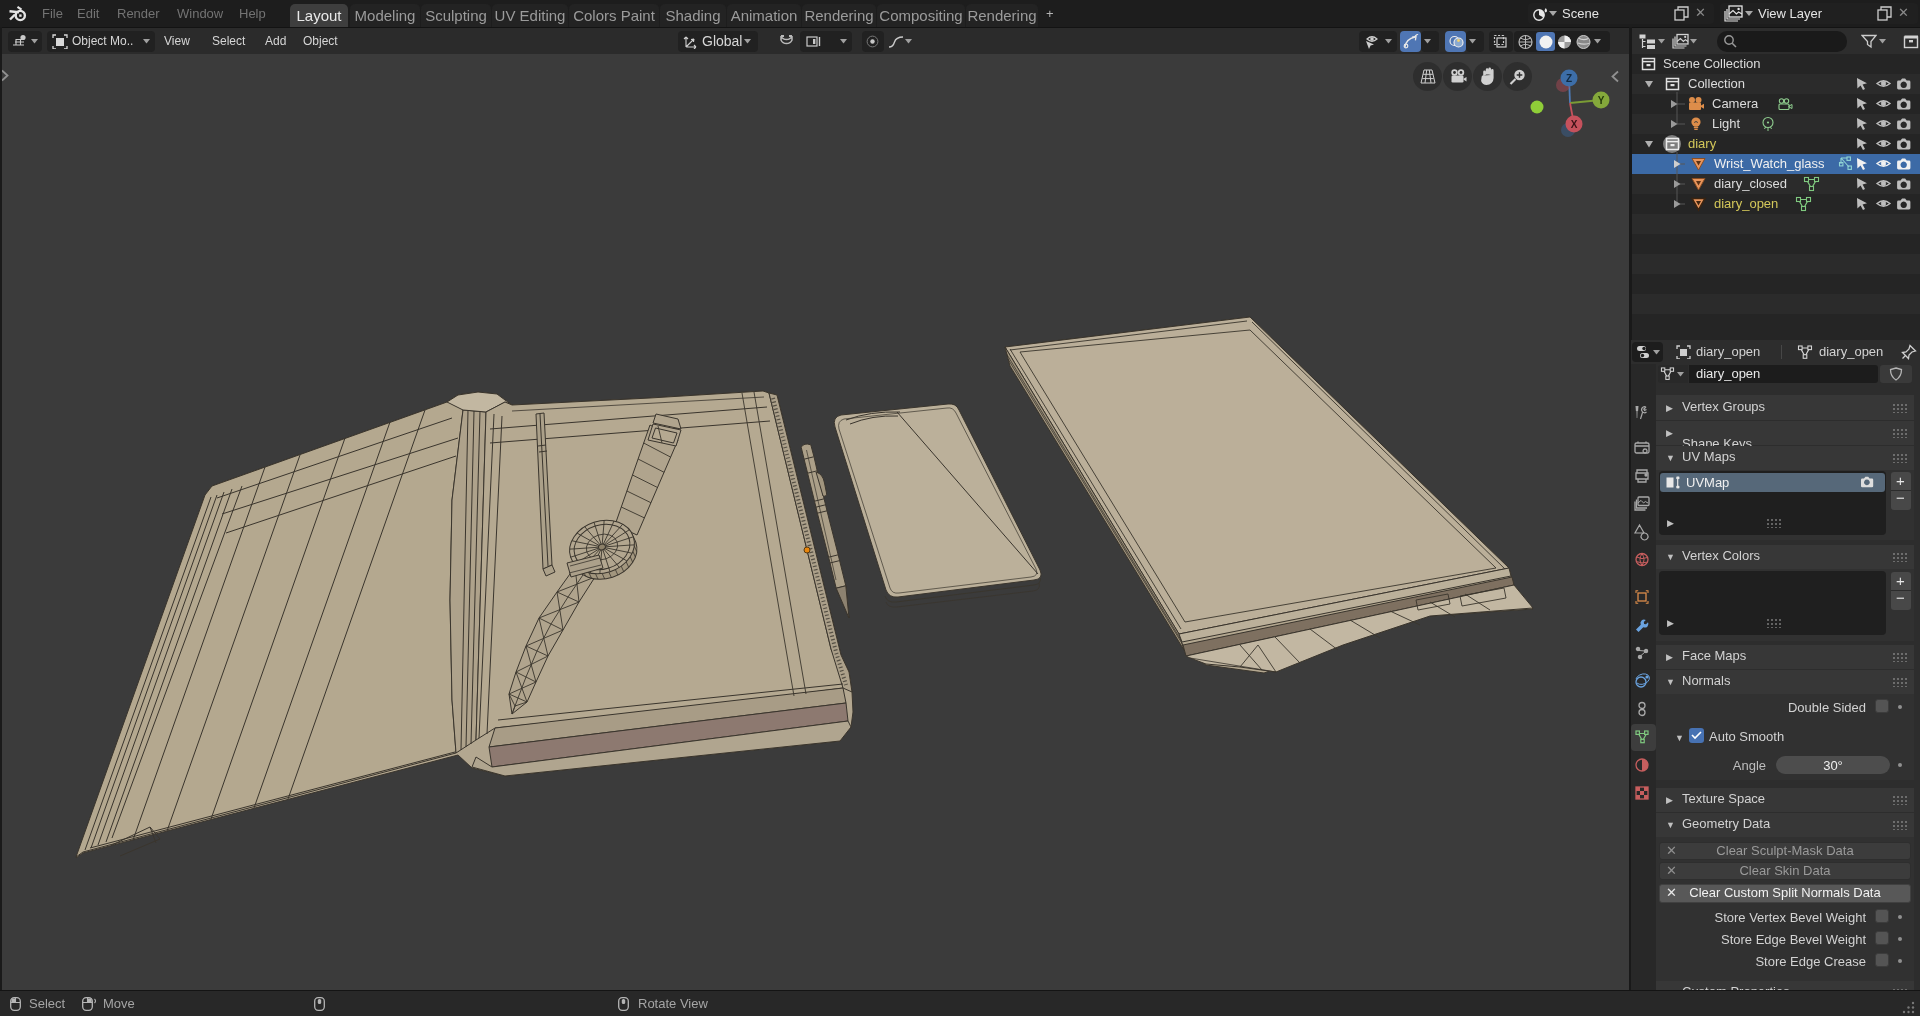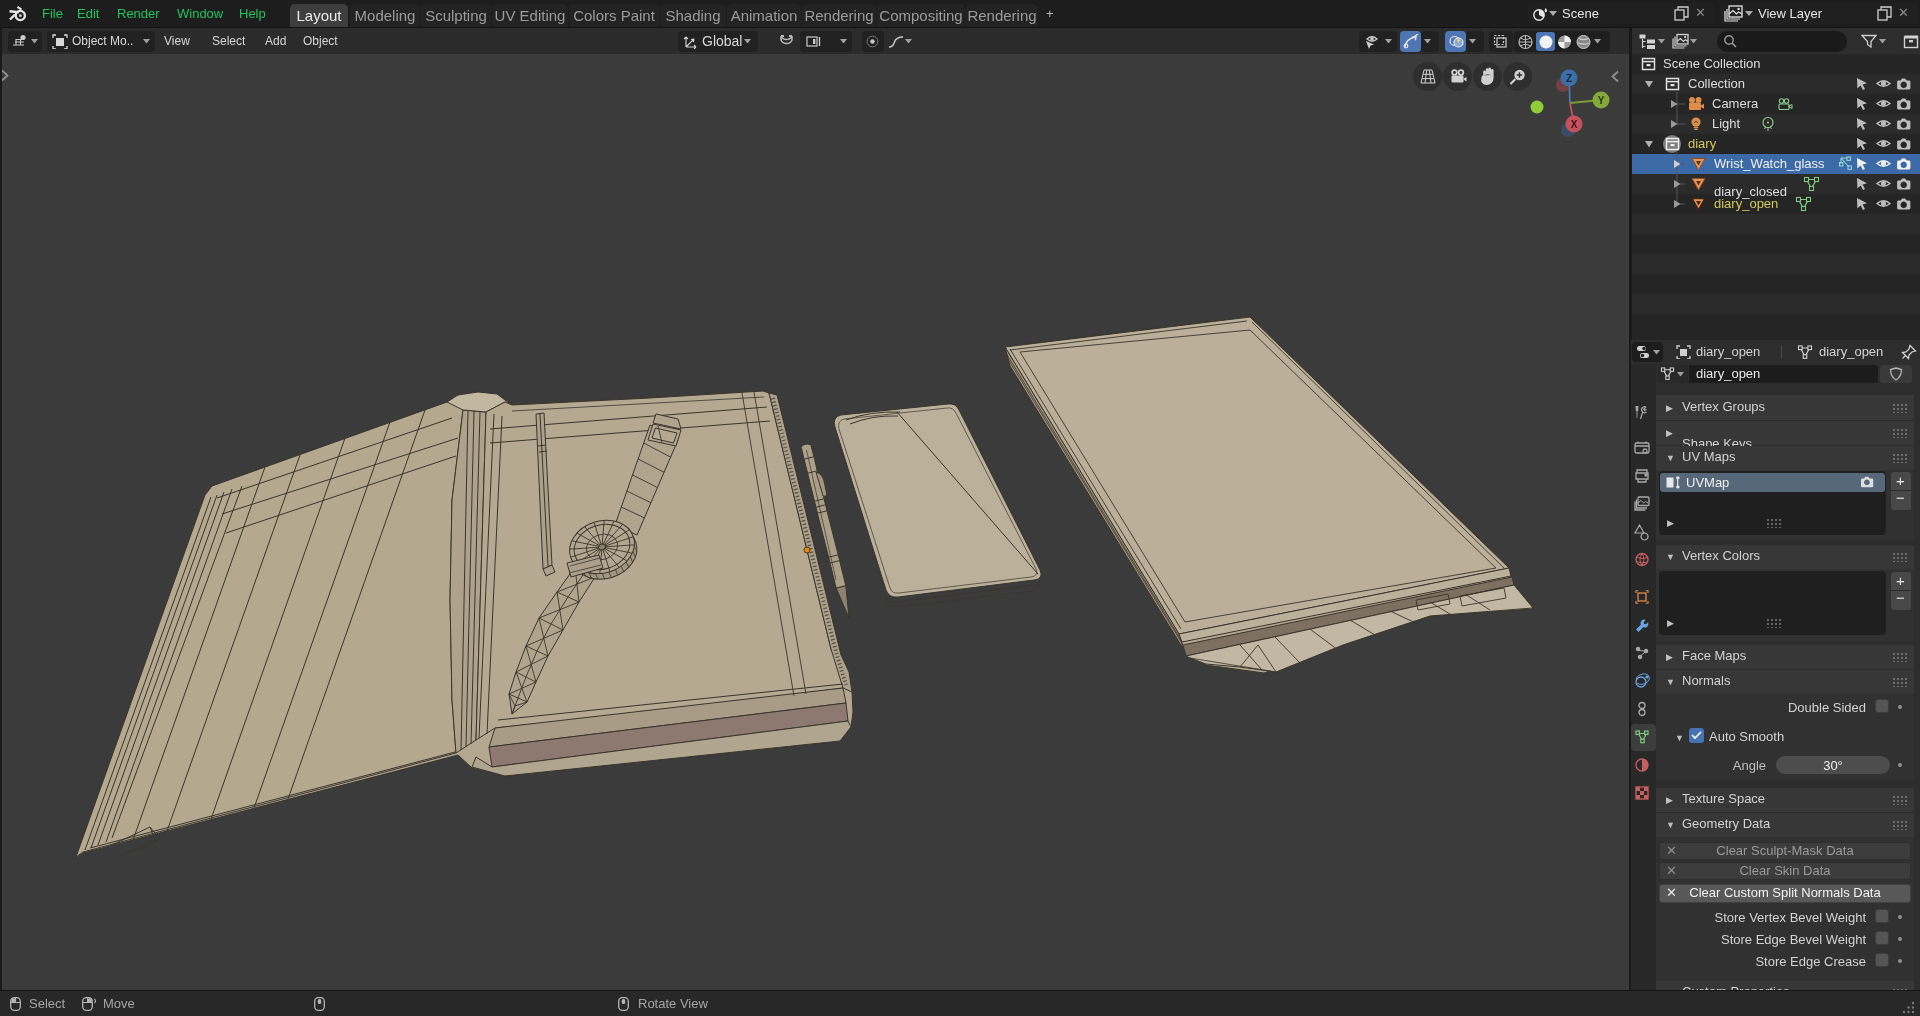--- a/index.html
+++ b/index.html
@@ -2,21 +2,21 @@
 <html><head>
 <meta charset="utf-8">
 <style>
 * { margin:0; padding:0; box-sizing:border-box; }
 html,body { width:1920px; height:1016px; overflow:hidden; background:#1d1d1d;
   font-family:"Liberation Sans", sans-serif; }
 #app { position:relative; width:1920px; height:1016px; }
 .abs { position:absolute; }
 
 #topbar { position:absolute; left:0; top:0; width:1920px; height:27px; background:#1d1d1d; }
-.menu { position:absolute; top:0; height:27px; line-height:27px; color:#22c55e; font-size:13px; }
+.menu { position:absolute; top:0; height:27px; line-height:27px; color:#737373; font-size:13px; }
 .tab { position:absolute; top:4px; height:23px; line-height:23px; font-size:15px; color:#9b9b9b;
   background:#232323; text-align:center; border-radius:5px 5px 0 0; }
 .tab.active { background:#3e3e3e; color:#e9e9e9; }
 
 #hdr3d { position:absolute; left:0; top:27px; width:1629px; height:27px; background:#2b2b2b; border-top:1px solid #131313;}
 #hdrout { position:absolute; left:1632px; top:27px; width:288px; height:27px; background:#2d2d2d; border-top:1px solid #131313;}
 .hbtn { position:absolute; background:#212121; border-radius:4px; }
 .htext { position:absolute; color:#d6d6d6; font-size:12px; line-height:26px; }
 
 #viewport { position:absolute; left:0; top:54px; width:1629px; height:936px; background:#3b3b3b; overflow:hidden; }
@@ -530,21 +530,21 @@
       <rect x="10" y="10" width="3.4" height="3.4" fill="none" stroke="#8fd4d4" stroke-width="1.1"></rect>
     </svg>
 
     <svg class="abs" style="left:42px;top:126px" width="7" height="8">
         <path d="M0 0 V8 L6.5 4 Z" fill="#9a9a9a"></path>
       </svg>
     <svg class="abs" style="left:58px;top:122px" width="17" height="16" viewBox="0 0 17 16">
       <path d="M2 2.5 H15 L8.5 14 Z" fill="#e8955c" stroke="#8a4d22" stroke-width="1"></path>
       <path d="M6 5 H11 L8.5 9.5 Z" fill="#5b3317"></path>
     </svg>
-    <div class="olabel" style="left:82px;top:130px">diary_closed</div>
+    <div class="olabel" style="left:82px;top:122px">diary_closed</div>
     <svg class="abs" style="left:171px;top:122px" width="17" height="16" viewBox="0 0 17 16">
       <path d="M3.5 3.5 H13.5 L8.5 12.5 Z" fill="none" stroke="#7fc87f" stroke-width="1.2"></path>
       <rect x="1.5" y="1.5" width="4" height="4" fill="#262626" stroke="#7fc87f" stroke-width="1.1"></rect>
       <rect x="11.5" y="1.5" width="4" height="4" fill="#262626" stroke="#7fc87f" stroke-width="1.1"></rect>
       <rect x="6.5" y="10.5" width="4" height="4" fill="#262626" stroke="#7fc87f" stroke-width="1.1"></rect>
     </svg>
 
     <svg class="abs" style="left:42px;top:146px" width="7" height="8">
         <path d="M0 0 V8 L6.5 4 Z" fill="#9a9a9a"></path>
       </svg>

